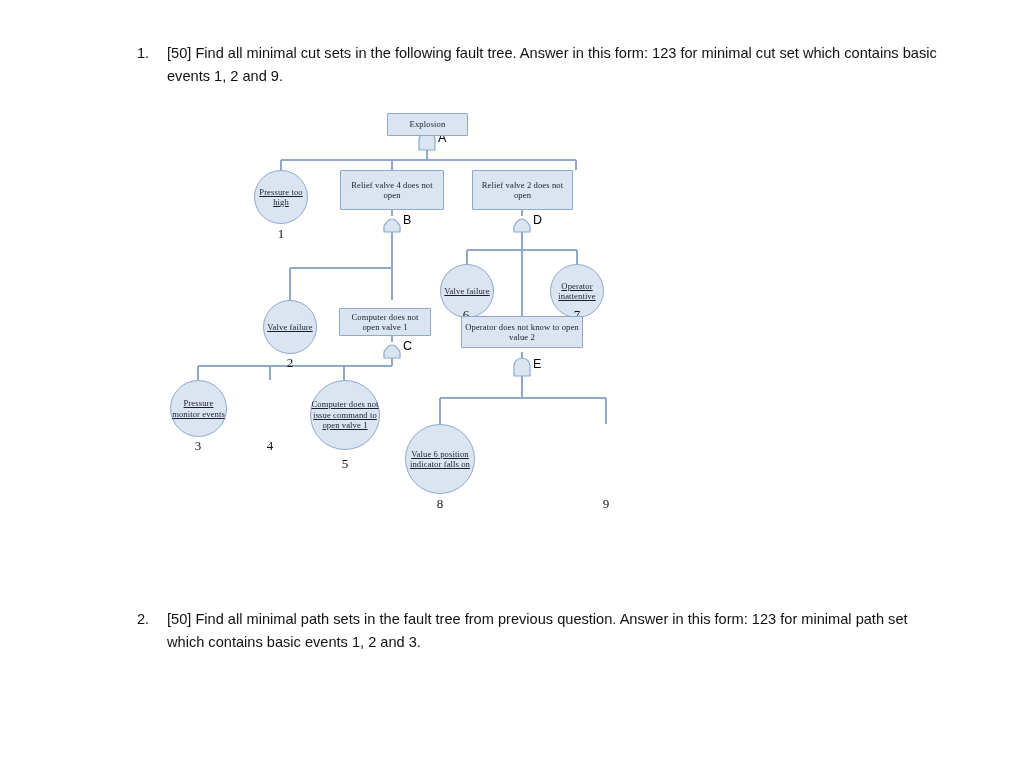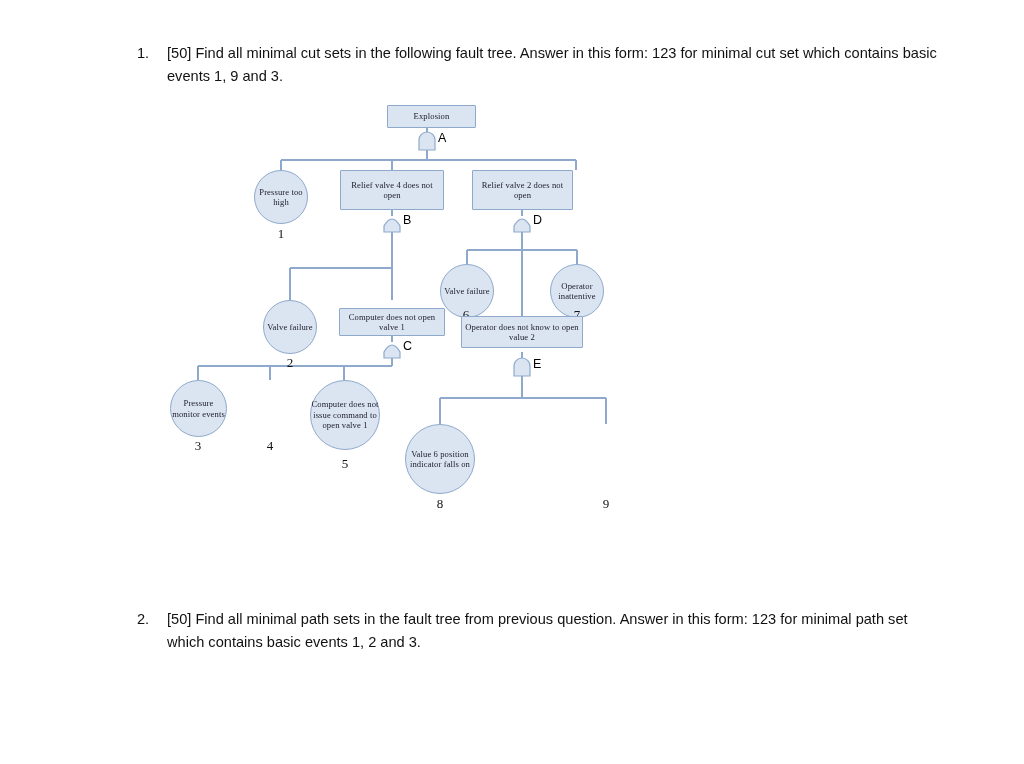--- a/index.html
+++ b/index.html
@@ -43,21 +43,21 @@
     text-align:center;
     background:#dbe5f1;
     border:1px solid #8ea9cc;
     color:#1b1b2b;
     font-family:"Liberation Serif", serif;
     font-size:8.6px;
     line-height:1.22;
     letter-spacing:.1px;
   }
   .node.box{border-radius:1px;padding:1px 2px;}
-  .node.circle{border-radius:50%;}
+  .node.circle{border-radius:50%;text-decoration:underline;}
   .node span{display:block;width:100%;}
 
   
   .evnum{
     position:absolute;
     font-family:"Liberation Serif", serif;
     font-size:13px;
     color:#111;
     text-align:center;
     width:26px;
@@ -71,21 +71,21 @@
     color:#000;
   }
 </style>
 </head>
 <body>
 
 <div class="page">
 
   <div class="question" id="q1">
     <div class="q-num">1.</div>
-    <div class="q-text">[50] Find all minimal cut sets in the following fault tree. Answer in this form: 123 for minimal cut set which contains basic events 1, 9 and 3.</div>
+    <div class="q-text">[50] Find all minimal cut sets in the following fault tree. Answer in this form: 123 for minimal cut set which contains basic events 1, 2 and 9.</div>
   </div>
 
   <div class="tree">
 
     <svg width="540" height="460">
       <g stroke="#8ea9cc" stroke-width="1.3" fill="none" shape-rendering="crispEdges">
 
         <line x1="277" y1="30" x2="277" y2="36"></line>
 
         <line x1="277" y1="52" x2="277" y2="62"></line>
@@ -138,21 +138,21 @@
         <path d="M364,278 L364,268 A8,8 0 0 1 380,268 L380,278 Z"></path>
       </g>
     </svg>
 
     <div class="gatelbl" style="left:288px;top:33px;">A</div>
     <div class="gatelbl" style="left:253px;top:115px;">B</div>
     <div class="gatelbl" style="left:253px;top:241px;">C</div>
     <div class="gatelbl" style="left:383px;top:115px;">D</div>
     <div class="gatelbl" style="left:383px;top:259px;">E</div>
 
-    <div class="node box" style="left:237px;top:7px;width:89px;height:23px;">
+    <div class="node box" style="left:237px;top:15px;width:81px;height:23px;">
       <span>Explosion</span>
     </div>
 
     <div class="node circle" style="left:104px;top:72px;width:54px;height:54px;">
       <span>Pressure too high</span>
     </div>
     <div class="evnum" style="left:118px;top:128px;">1</div>
 
     <div class="node box" style="left:190px;top:72px;width:104px;height:40px;">
       <span>Relief valve 4 does not open</span>
@@ -160,21 +160,21 @@
 
     <div class="node box" style="left:322px;top:72px;width:101px;height:40px;">
       <span>Relief valve 2 does not open</span>
     </div>
 
     <div class="node circle" style="left:113px;top:202px;width:54px;height:54px;">
       <span>Valve failure</span>
     </div>
     <div class="evnum" style="left:127px;top:257px;">2</div>
 
-    <div class="node box" style="left:189px;top:210px;width:106px;height:28px;">
+    <div class="node box" style="left:189px;top:210px;width:92px;height:28px;">
       <span>Computer does not open valve 1</span>
     </div>
 
     <div class="node circle" style="left:20px;top:282px;width:57px;height:57px;">
       <span>Pressure monitor events</span>
     </div>
     <div class="evnum" style="left:35px;top:340px;">3</div>
 
     <div class="evnum" style="left:107px;top:340px;">4</div>
 

